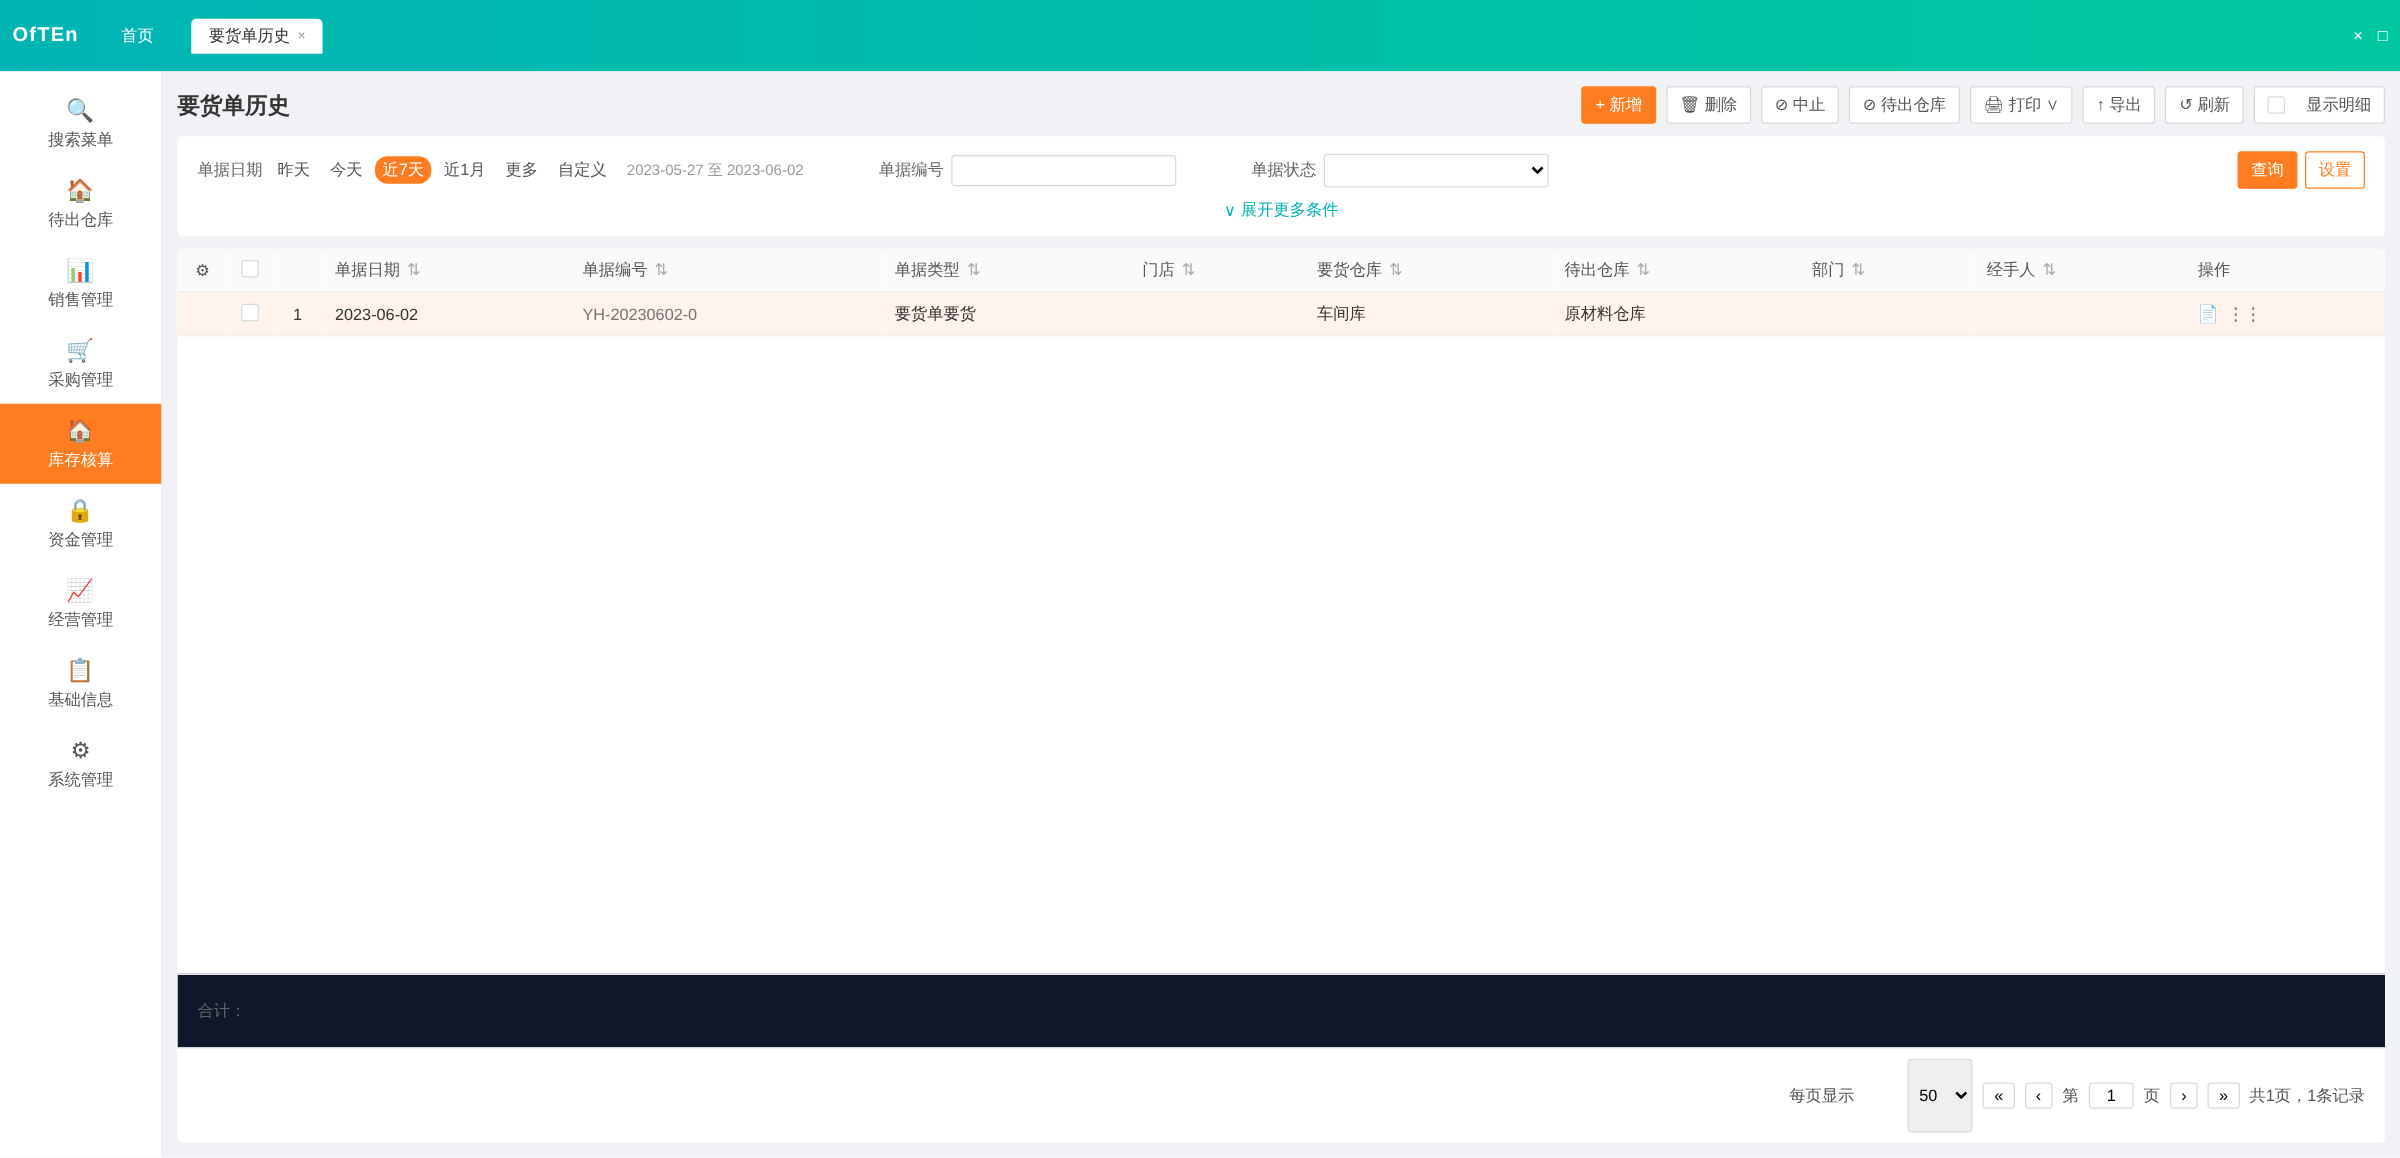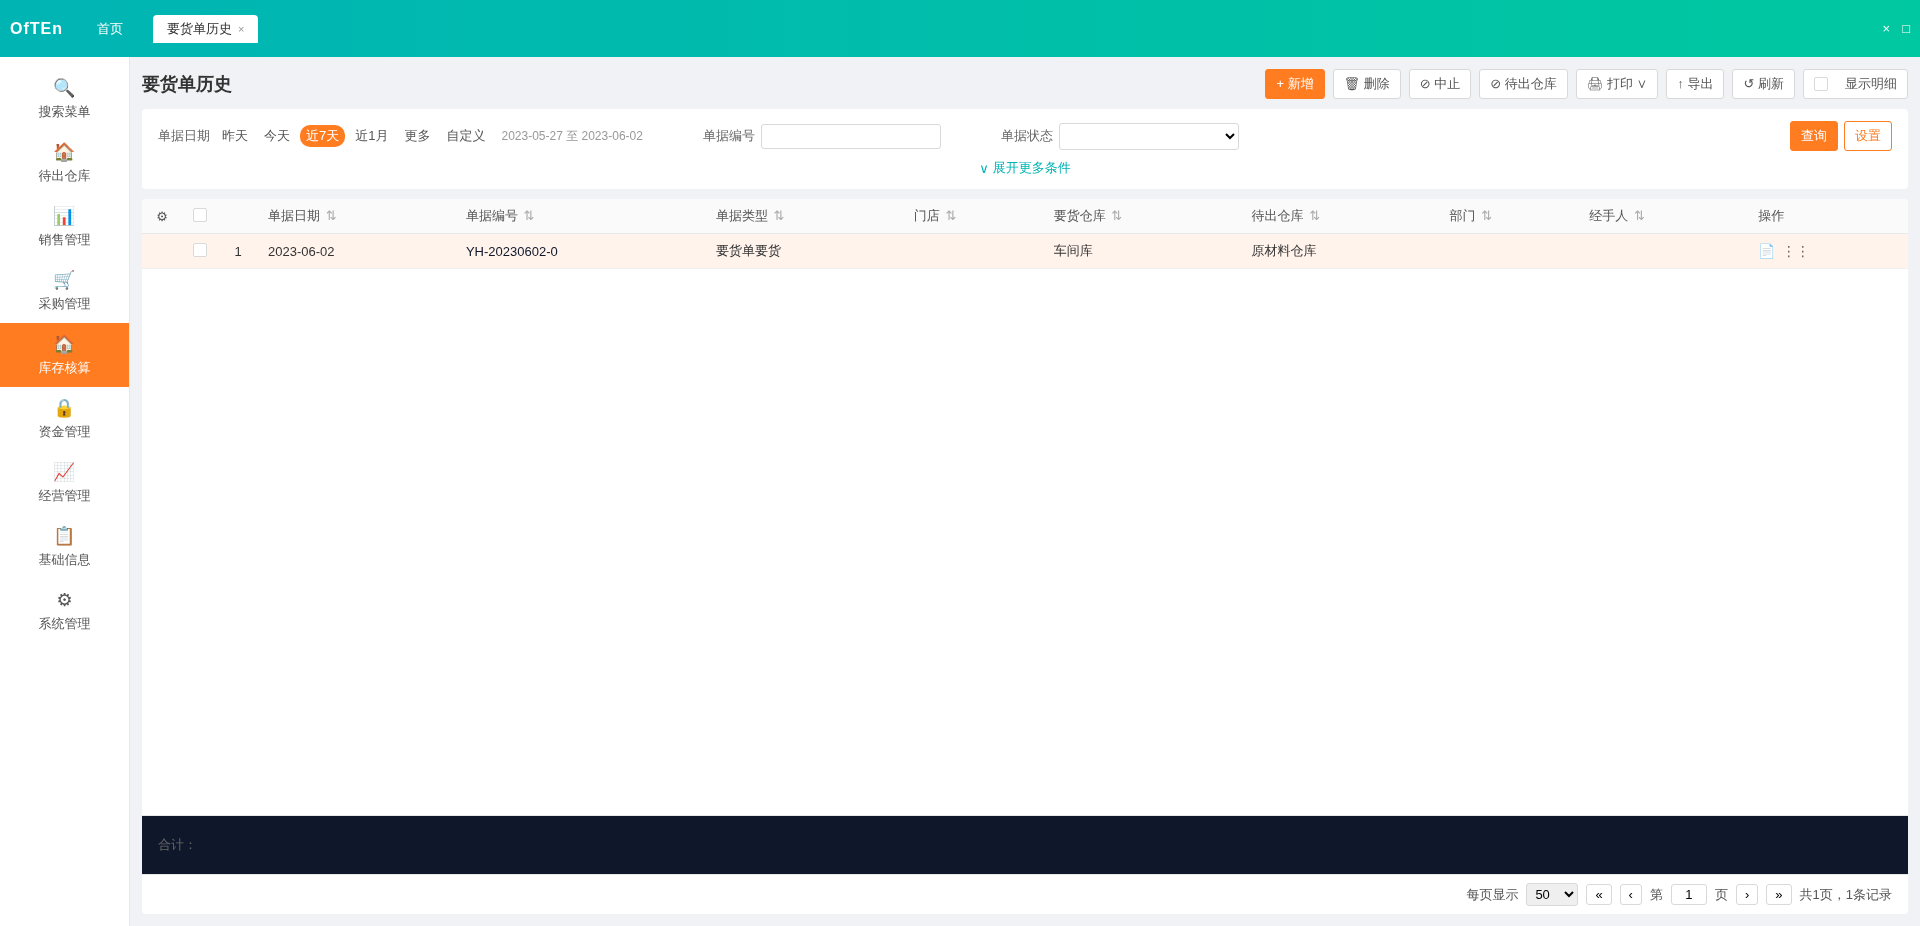--- a/index.html
+++ b/index.html
@@ -247,21 +247,21 @@
     td {
       padding: 8px 10px;
       border-bottom: 1px solid #f0f0f0;
       color: #333;
       font-size: 13px;
     }
     tr.highlighted td { background: #fff3ec; }
     .col-settings { width: 40px; text-align: center; }
     .col-checkbox { width: 36px; text-align: center; }
     .col-num { width: 40px; text-align: center; }
-    .link-text { color: #0f172a; cursor: pointer; text-decoration: none; text-align: center; }
+    .link-text { color: #737373; cursor: pointer; text-decoration: none; text-align: center; }
     .action-btns { display: flex; gap: 6px; }
     .action-icon { cursor: pointer; color: #666; font-size: 14px; }
 
     
     .table-footer-sum {
       padding: 20px 16px;
       background: #0f172a;
       border-top: 1px solid #e8e8e8;
       color: #666;
       font-size: 13px;
@@ -275,22 +275,23 @@
       padding: 8px 16px;
       background: #fff;
       border-top: 1px solid #e8e8e8;
       gap: 8px;
       font-size: 13px;
       color: #555;
     }
     .page-size-select {
       border: 1px solid #d9d9d9;
       border-radius: 3px;
-      padding: 2px 4px;
-      font-size: 13px;
+      padding: 20px 4px;
+      font-size: 13px;
+      margin-left: 35px;
     }
     .page-btn {
       padding: 2px 8px;
       border: 1px solid #d9d9d9;
       border-radius: 3px;
       cursor: pointer;
       background: #fff;
       font-size: 13px;
     }
     .page-btn:disabled { color: #ccc; cursor: not-allowed; }

